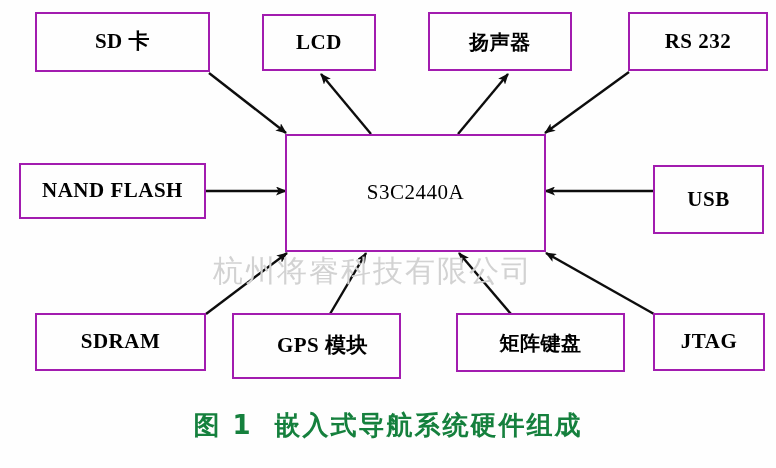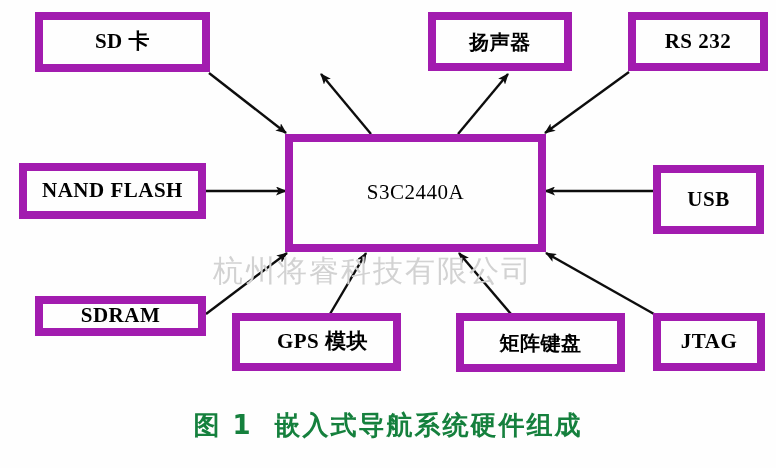--- a/index.html
+++ b/index.html
@@ -17,21 +17,21 @@
   }
   #diagram-svg {
     position: absolute;
     left: 0;
     top: 0;
     width: 776px;
     height: 468px;
   }
   .node-box {
     position: absolute;
-    border: 8px solid #a21caf;
+    border: 2px solid #a21caf;
     background: transparent;
     display: flex;
     align-items: center;
     justify-content: center;
     box-sizing: border-box;
     color: #000000;
     z-index: 3;
   }
   .node-label {
     font-family: "Liberation Serif", "DejaVu Serif", serif;
@@ -137,20 +137,23 @@
 
     <g>
       <line x1="654" y1="314" x2="546" y2="253" stroke="#0d0d0d" stroke-width="2.4" marker-end="url(#arrowhead)"></line>
     </g>
   </svg>
 
   <div class="node-box" id="sd-card-box" style="left:35px; top:12px; width:175px; height:60px;">
     <span class="node-label mixed">SD 卡</span>
   </div>
 
+  <div class="node-box" id="lcd-box" style="left:262px; top:14px; width:114px; height:57px;">
+    <span class="node-label">LCD</span>
+  </div>
 
   <div class="node-box" id="speaker-box" style="left:428px; top:12px; width:144px; height:59px;">
     <span class="node-label cjk">扬声器</span>
   </div>
 
   <div class="node-box" id="rs232-box" style="left:628px; top:12px; width:140px; height:59px;">
     <span class="node-label">RS 232</span>
   </div>
 
   <div class="node-box" id="nand-flash-box" style="left:19px; top:163px; width:187px; height:56px;">
@@ -158,25 +161,25 @@
   </div>
 
   <div class="node-box" id="cpu-box" style="left:285px; top:134px; width:261px; height:118px;">
     <span class="node-label">S3C2440A</span>
   </div>
 
   <div class="node-box" id="usb-box" style="left:653px; top:165px; width:111px; height:69px;">
     <span class="node-label">USB</span>
   </div>
 
-  <div class="node-box" id="sdram-box" style="left:35px; top:296px; width:171px; height:40px;">
+  <div class="node-box" id="sdram-box" style="left:35px; top:313px; width:171px; height:58px;">
     <span class="node-label">SDRAM</span>
   </div>
 
-  <div class="node-box" id="gps-box" style="left:232px; top:313px; width:169px; height:58px;padding-left:12px;">
+  <div class="node-box" id="gps-box" style="left:232px; top:313px; width:169px; height:66px;padding-left:12px;">
     <span class="node-label mixed">GPS 模块</span>
   </div>
 
   <div class="node-box" id="jtag-box" style="left:653px; top:313px; width:112px; height:58px;">
     <span class="node-label">JTAG</span>
   </div>
 
   <div class="node-box" id="matrix-keypad-box" style="left:456px; top:313px; width:169px; height:59px;">
     <span class="node-label cjk">矩阵键盘</span>
   </div>

